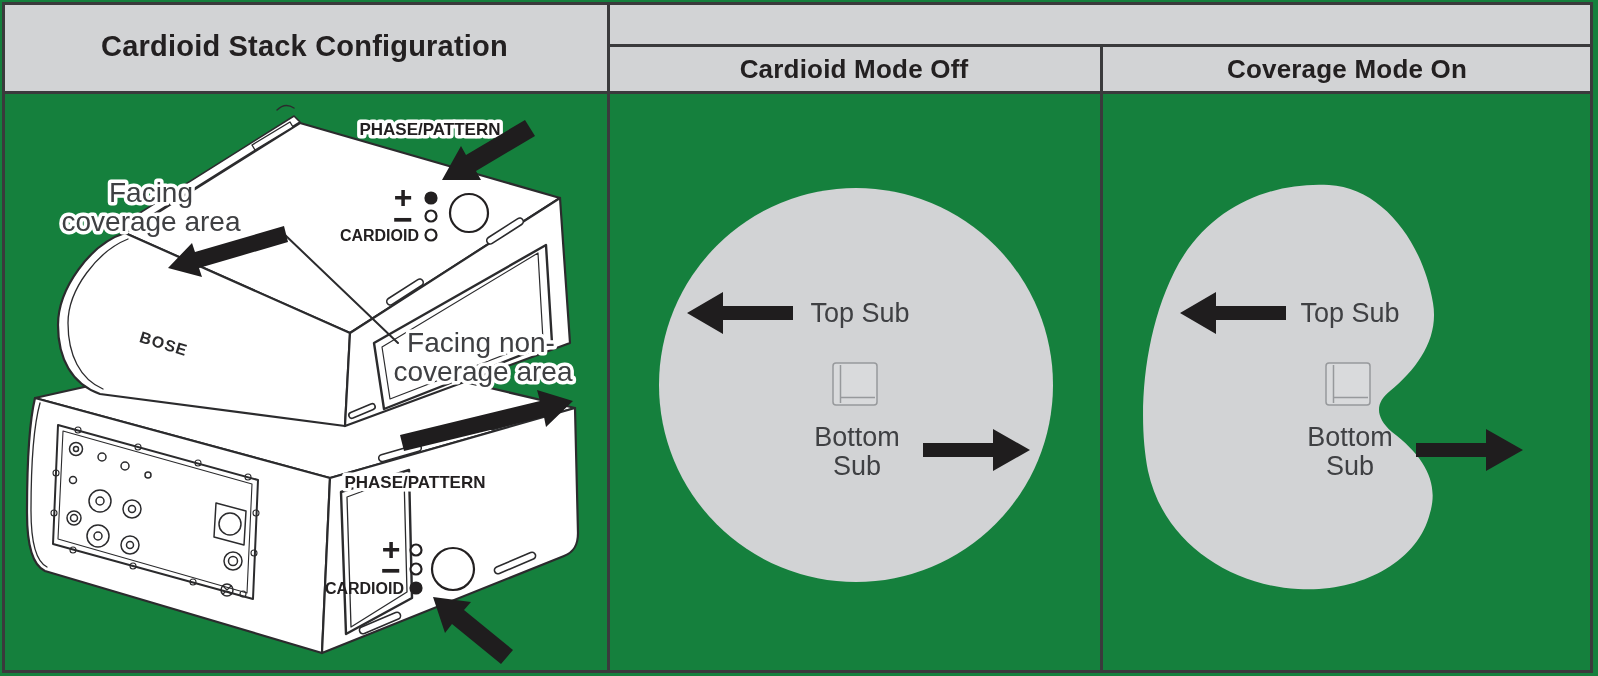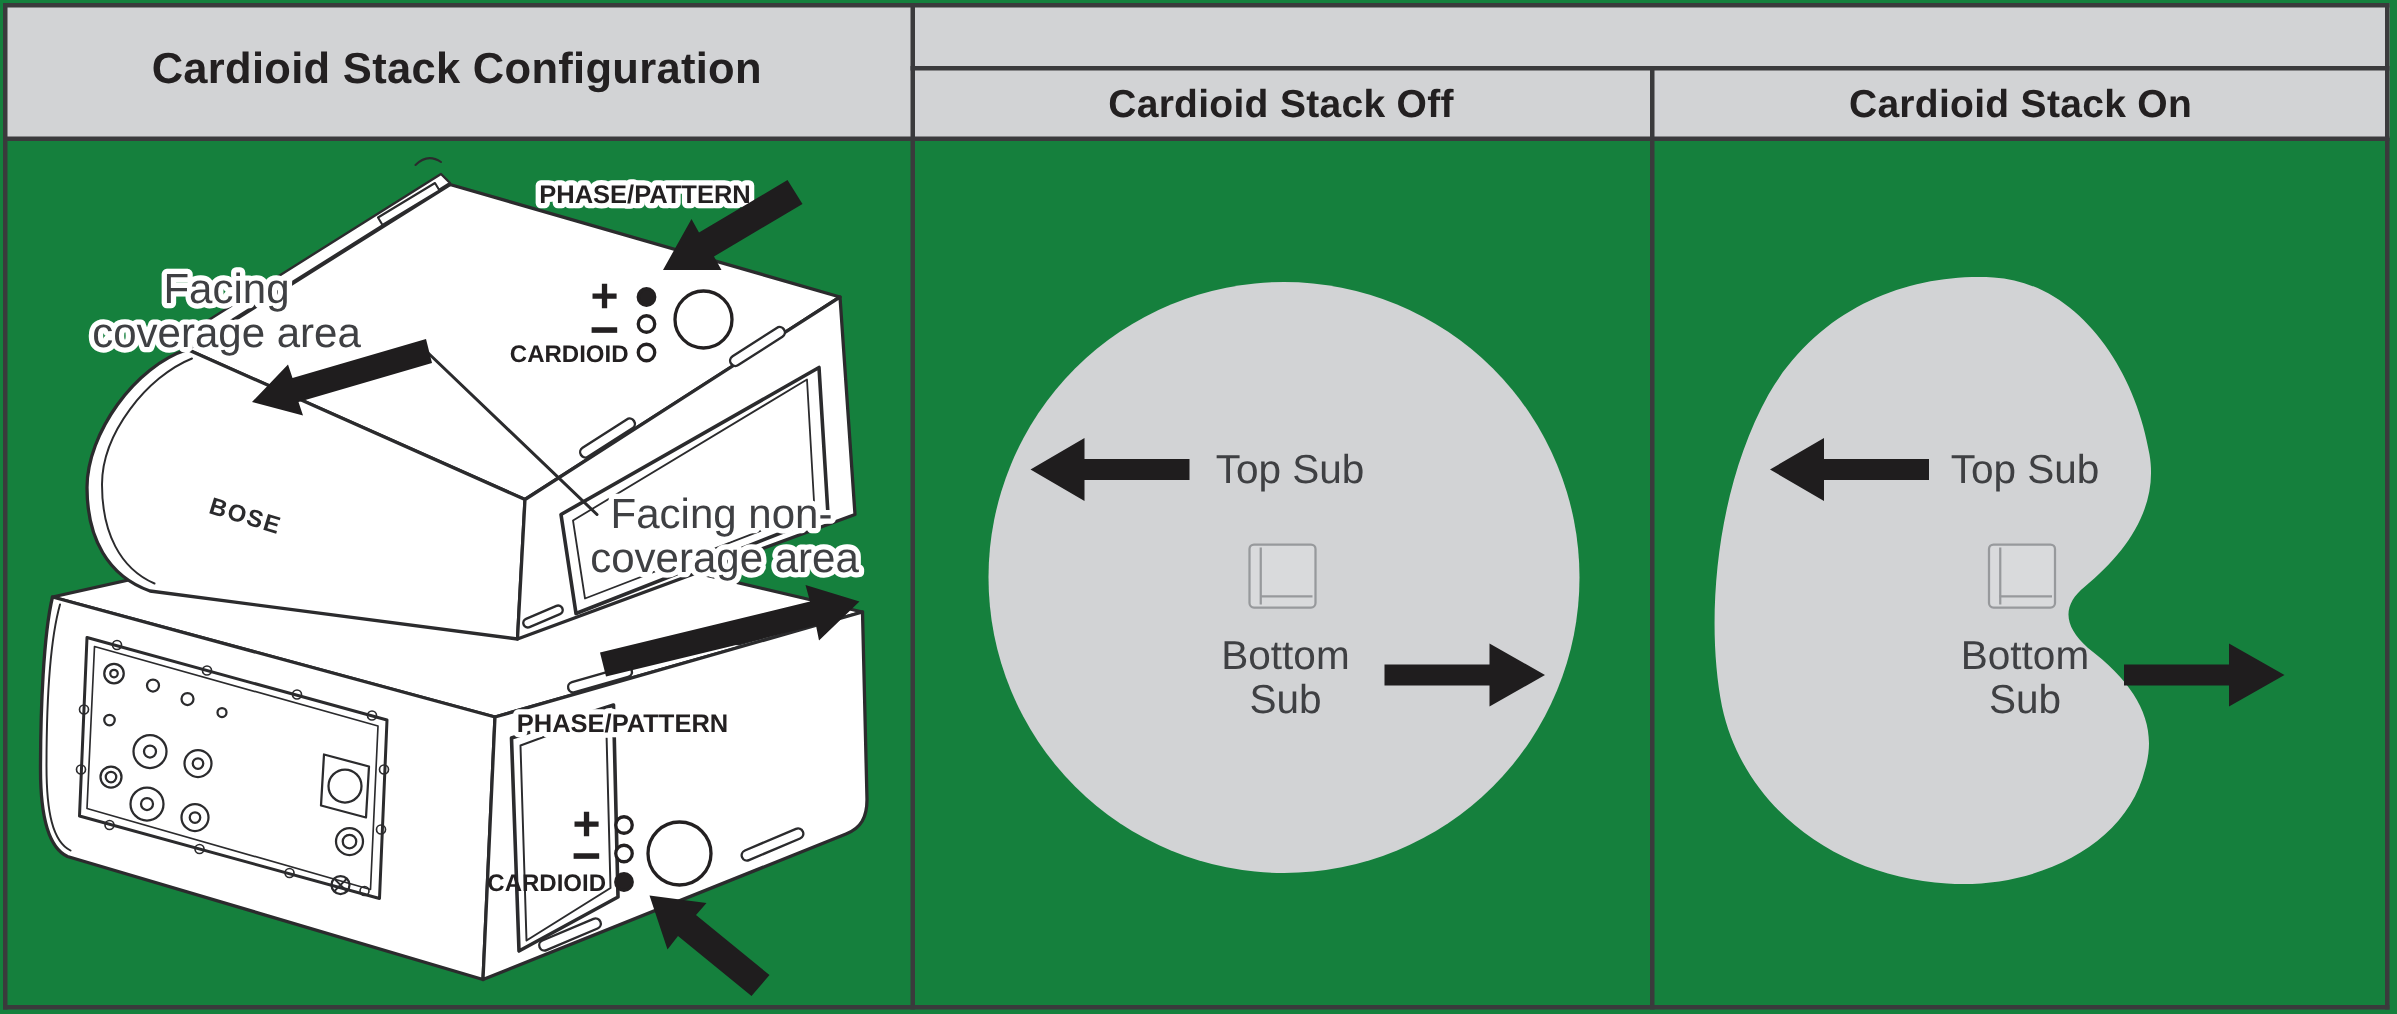--- a/index.html
+++ b/index.html
@@ -20,22 +20,22 @@
 </style>
 </head>
 <body>
 
 <div id="page">
 
   <div class="cellbg" style="left: 2px; top: 2px; width: 606px; height: 90px; background: rgb(210, 211, 213);"></div>
   <div class="cellbg" style="left: 608px; top: 2px; width: 985px; height: 90px; background: rgb(210, 211, 213);"></div>
 
   <div class="hdrtxt h-left">Cardioid Stack Configuration</div>
-  <div class="hdrtxt h-off">Cardioid Stack Off</div>
-  <div class="hdrtxt h-on">Cardioid Stack On</div>
+  <div class="hdrtxt h-off">Cardioid Mode Off</div>
+  <div class="hdrtxt h-on">Coverage Mode On</div>
 
   <svg style="left:0;top:93px;" width="607" height="581" viewBox="0 0 607 581">
     <g stroke="#2b2b2d" stroke-width="2.2" fill="#ffffff" stroke-linejoin="round" stroke-linecap="round">
 
       <g>
         <path d="M35,305 L290,248 L575,315 L330,385 Z"></path>
         <path d="M35,305 L330,385 L322,560 L45,478 C32,472 27,450 27,420 C27,380 29,330 35,305 Z"></path>
         <path d="M330,385 L575,315 L578,440 C578,452 574,459 564,463 L322,560 Z"></path>
         <path fill="none" stroke-width="1.3" d="M40,310 C33,335 31,380 31,418 C31,448 35,468 47,474"></path>
 

